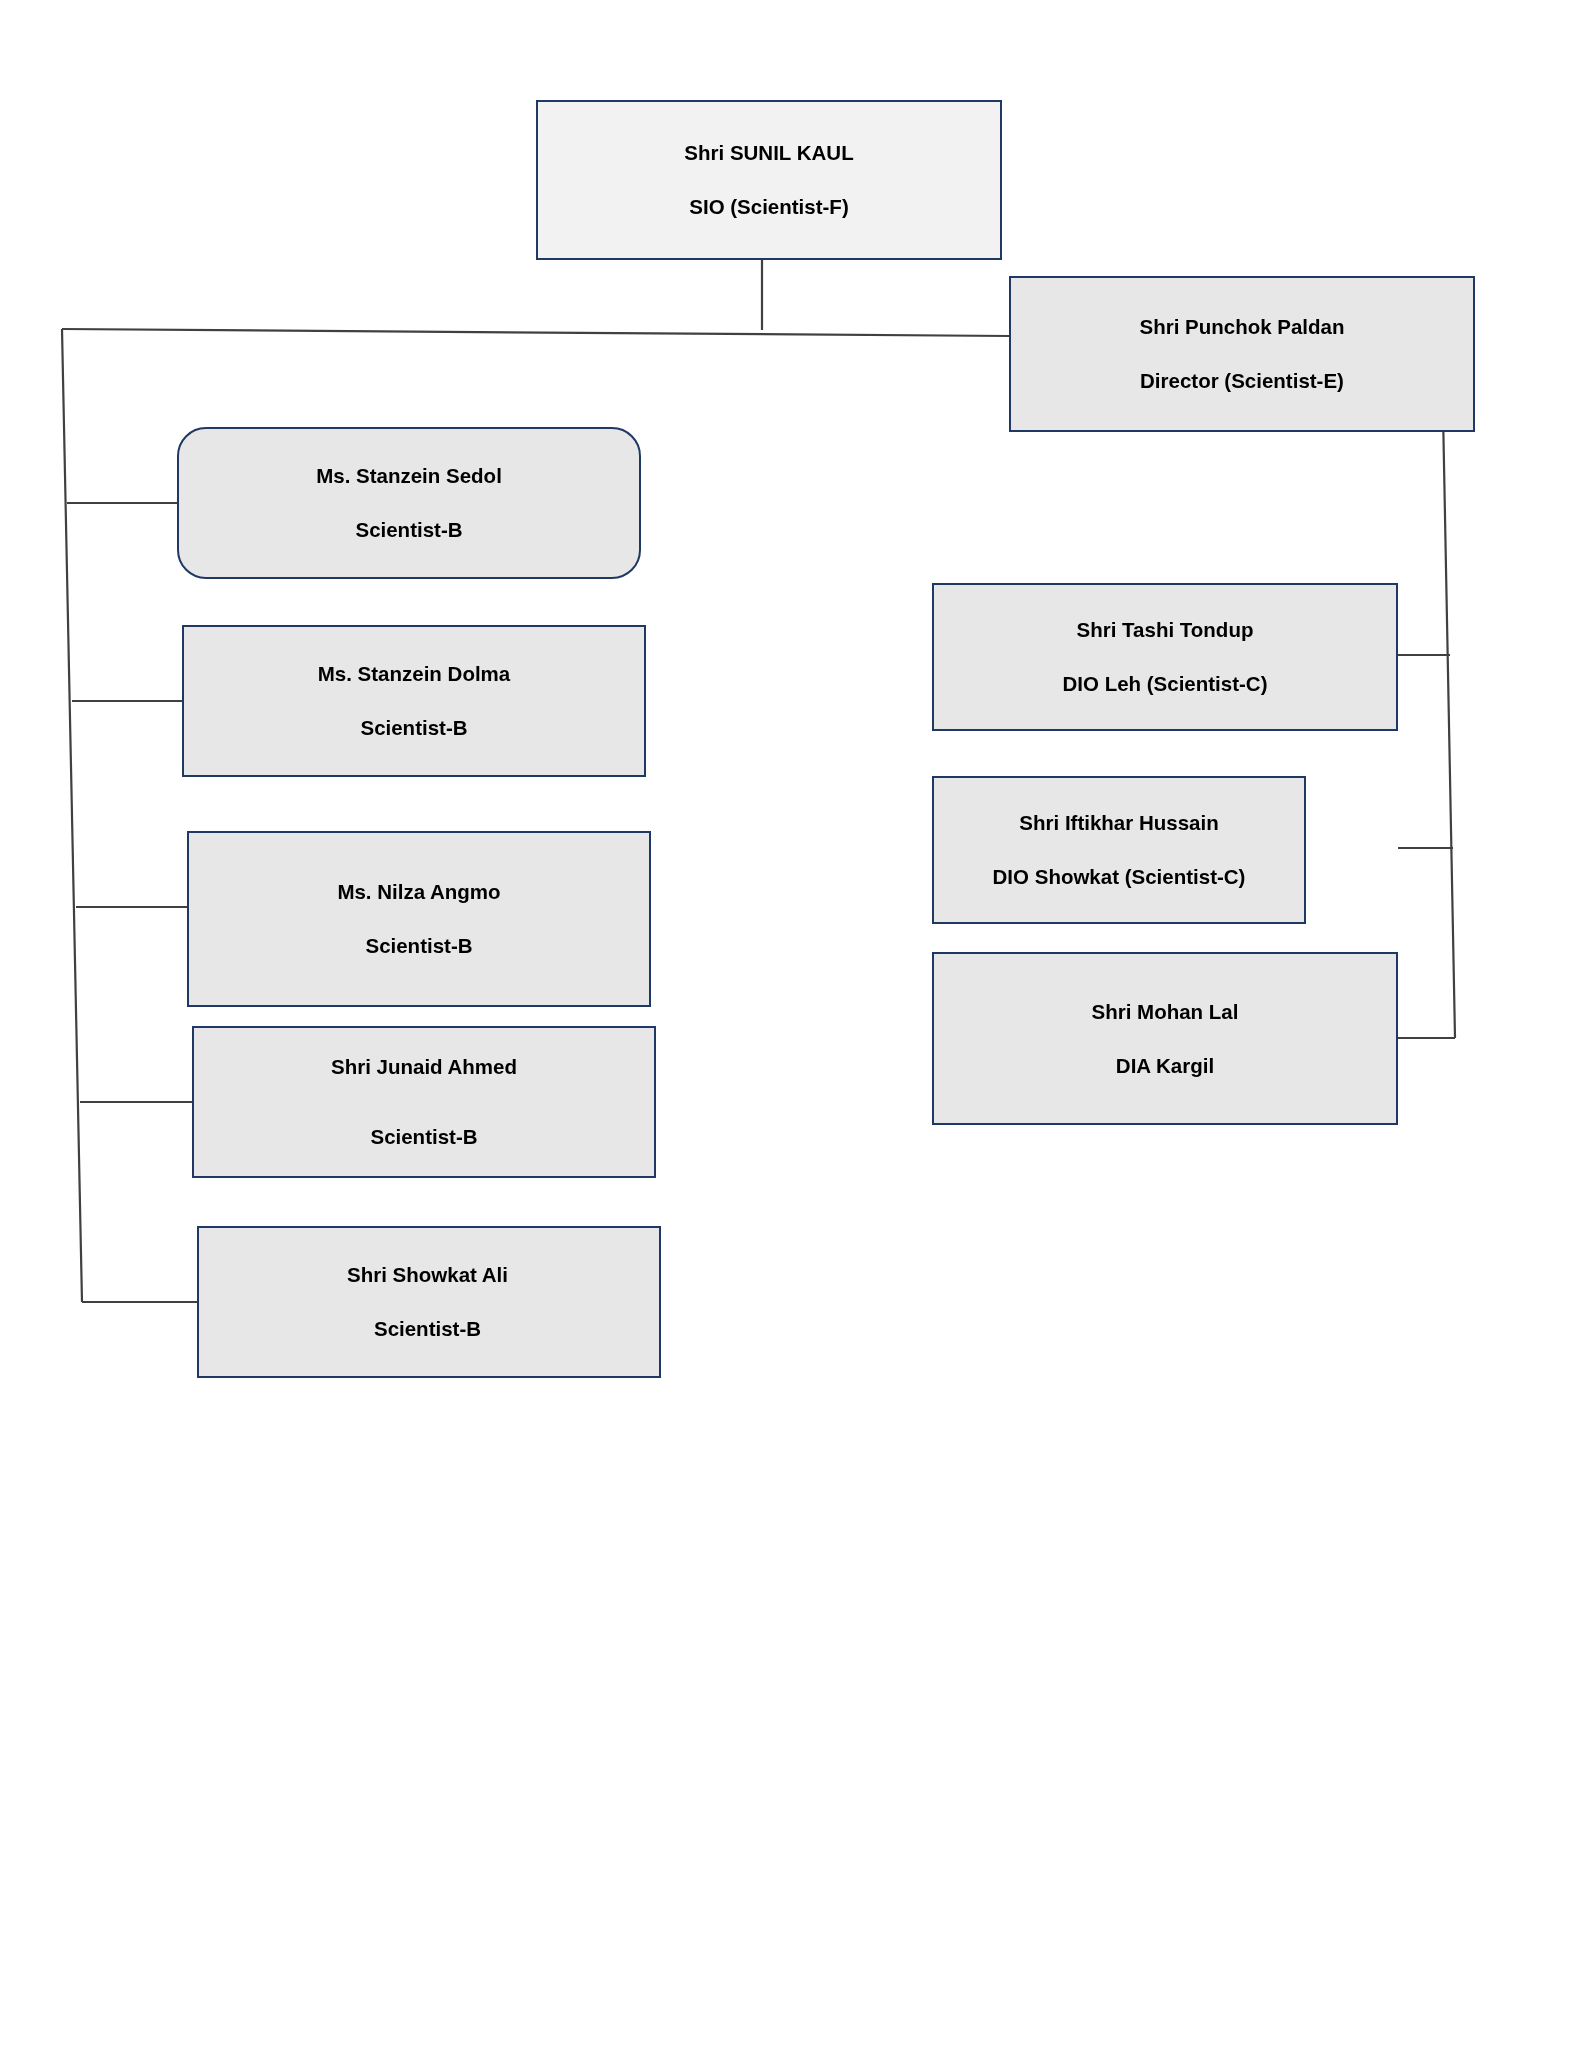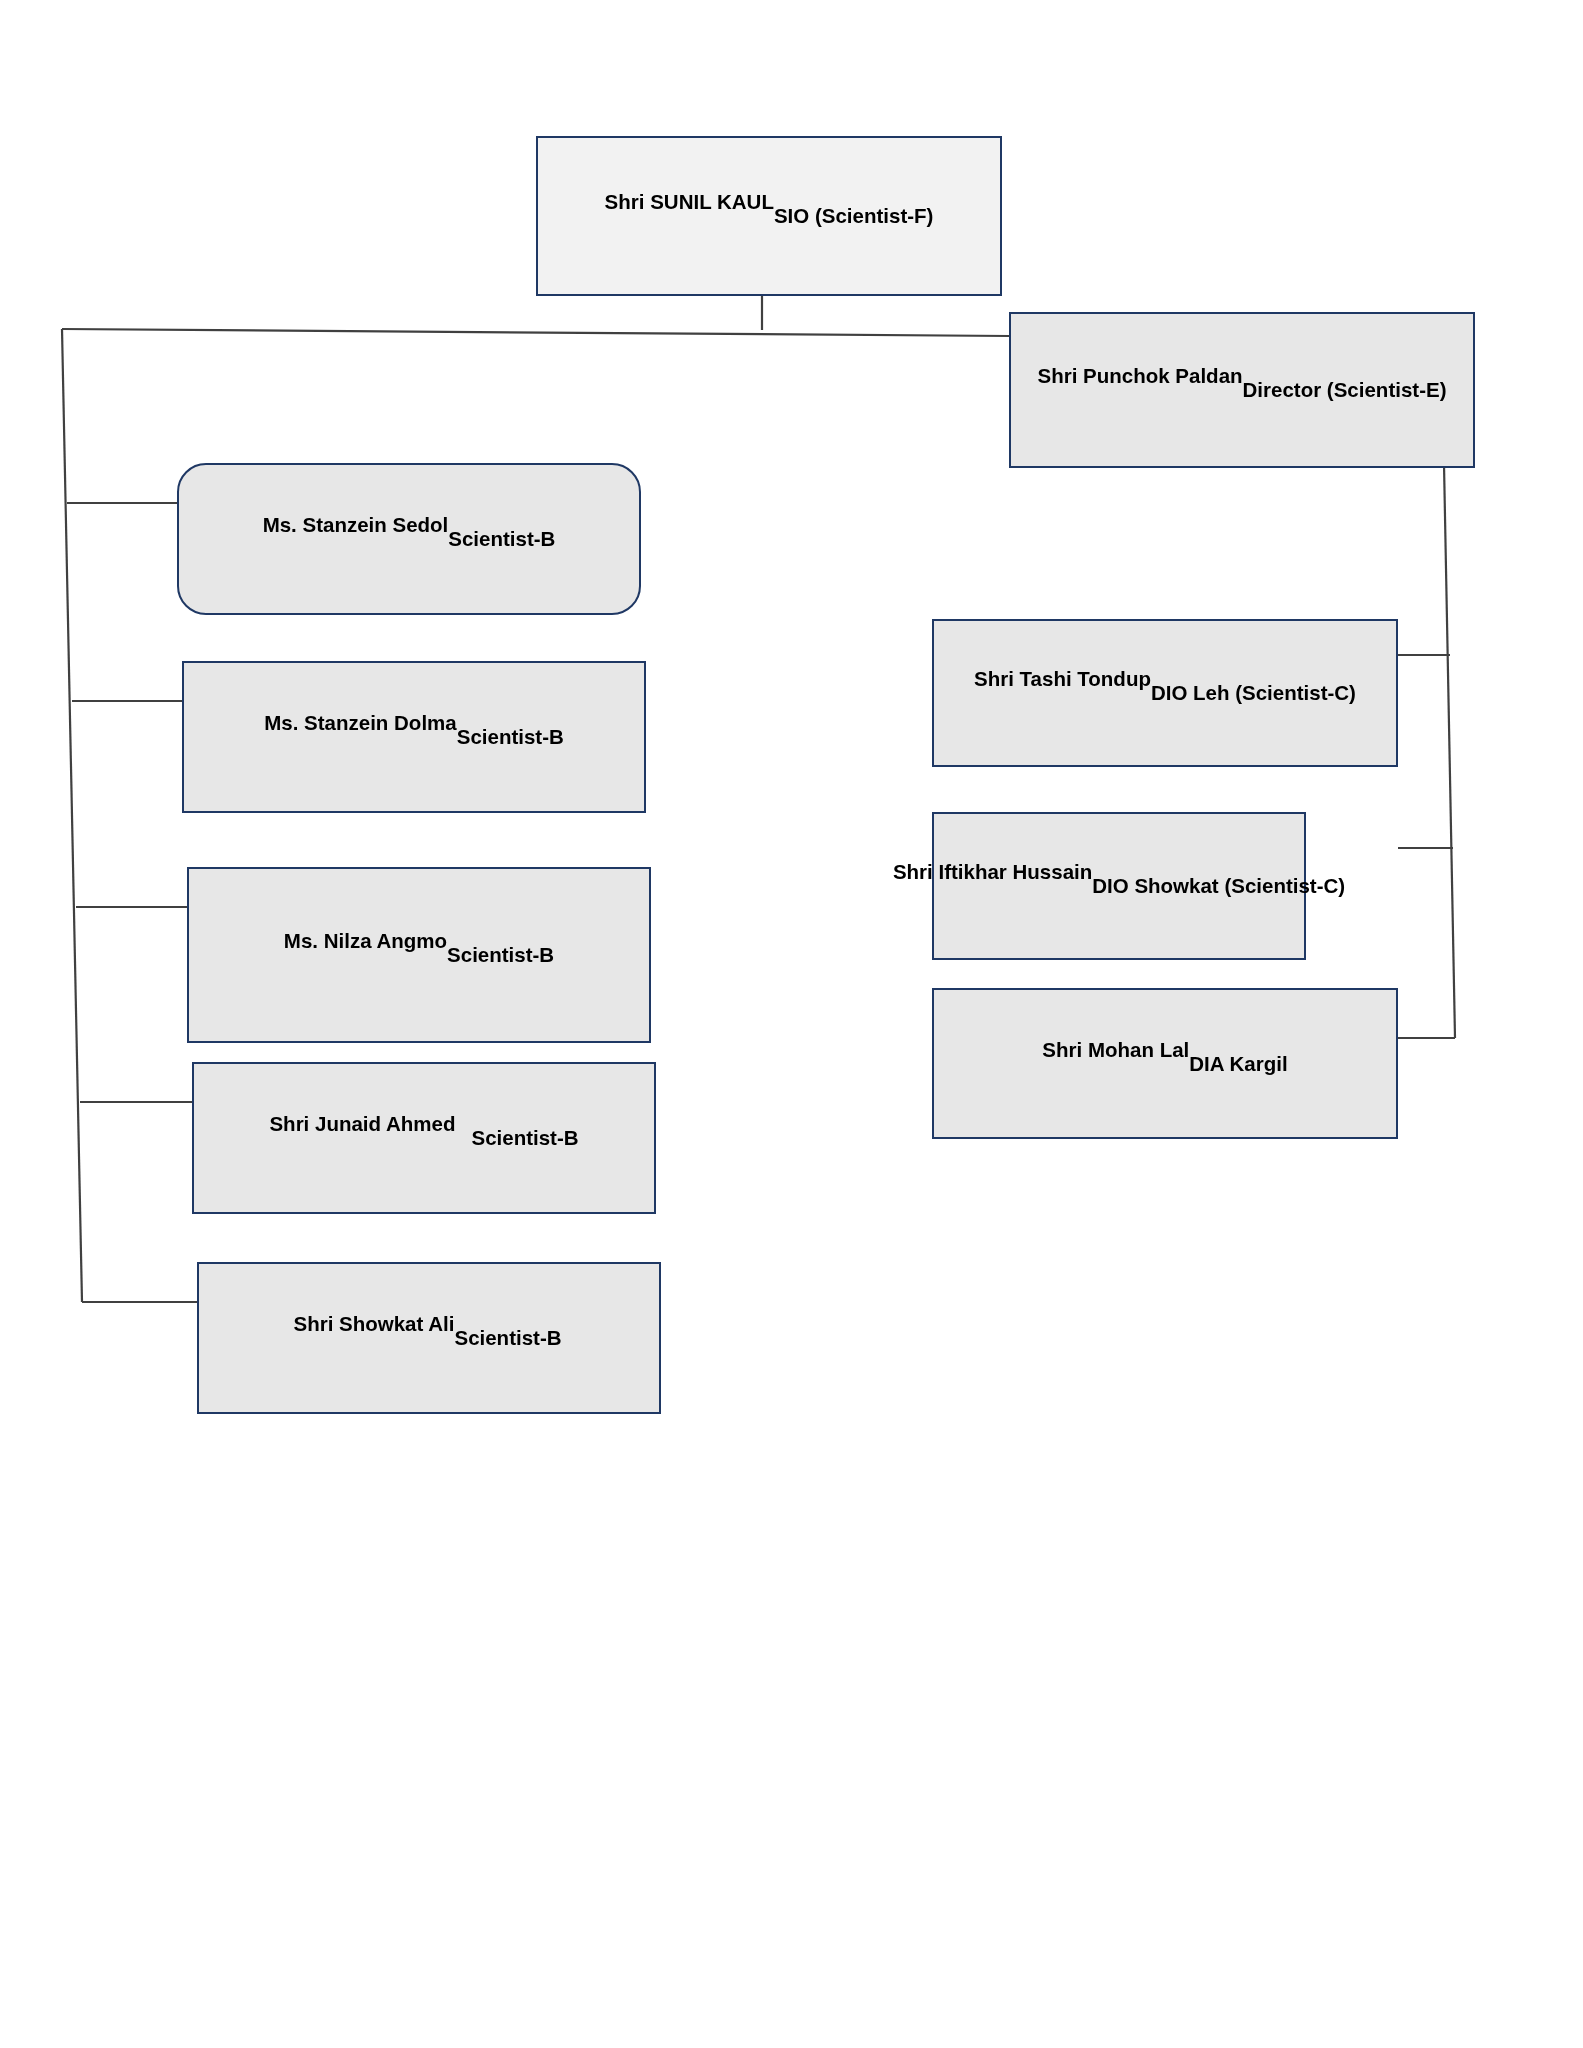--- a/index.html
+++ b/index.html
@@ -28,26 +28,25 @@
     z-index: 1;
   }
   
   .node {
     position: absolute;
     z-index: 2;
     box-sizing: border-box;
     border: 2px solid #1f3864;
     background: #e7e7e7;
     display: flex;
-    flex-direction: row;
+    flex-direction: column;
     align-items: center;
     justify-content: center;
     text-align: center;
     padding: 6px 10px;
-    margin-top: 36px;
   }
   .node.root {
     background: #f2f2f2;
   }
   .node .line1,
   .node .line2 {
     font-weight: bold;
     font-size: 20.5px;
     color: #000000;
     line-height: 1.25;
@@ -60,21 +59,21 @@
   #node-director    { left: 1009px; top: 276px; width: 466px; height: 156px; }
 
   #node-sedol       { left: 177px; top: 427px;  width: 464px; height: 152px; border-radius: 29px; }
   #node-dolma       { left: 182px; top: 625px;  width: 464px; height: 152px; }
   #node-angmo       { left: 187px; top: 831px;  width: 464px; height: 176px; }
   #node-ahmed       { left: 192px; top: 1026px; width: 464px; height: 152px; gap: 16px; }
   #node-showkat     { left: 197px; top: 1226px; width: 464px; height: 152px; padding-left: 7px; }
 
   #node-tondup      { left: 932px; top: 583px;  width: 466px; height: 148px; }
   #node-iftikhar    { left: 932px; top: 776px;  width: 374px; height: 148px; }
-  #node-mohan       { left: 932px; top: 952px;  width: 466px; height: 151px; }
+  #node-mohan       { left: 932px; top: 952px;  width: 466px; height: 173px; }
 </style>
 </head>
 <body>
 
 <div id="page">
 
   <svg id="connectors" viewBox="0 0 1583 2048" preserveAspectRatio="none">
     <g stroke="#404040" stroke-width="2.2" fill="none">
 
       <path d="M 762 260 L 762 330"></path>

